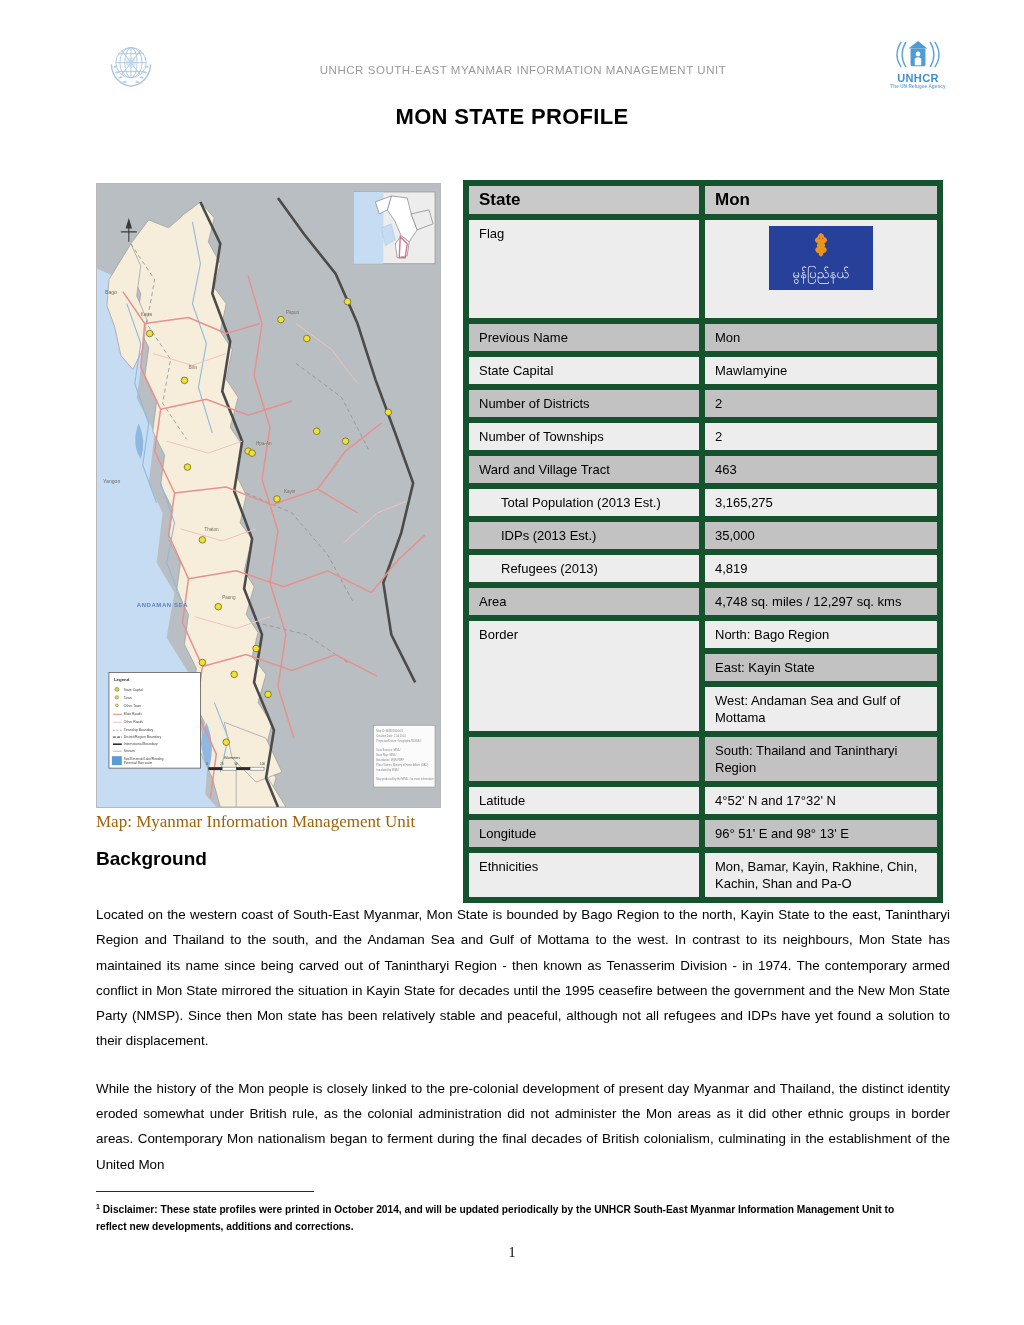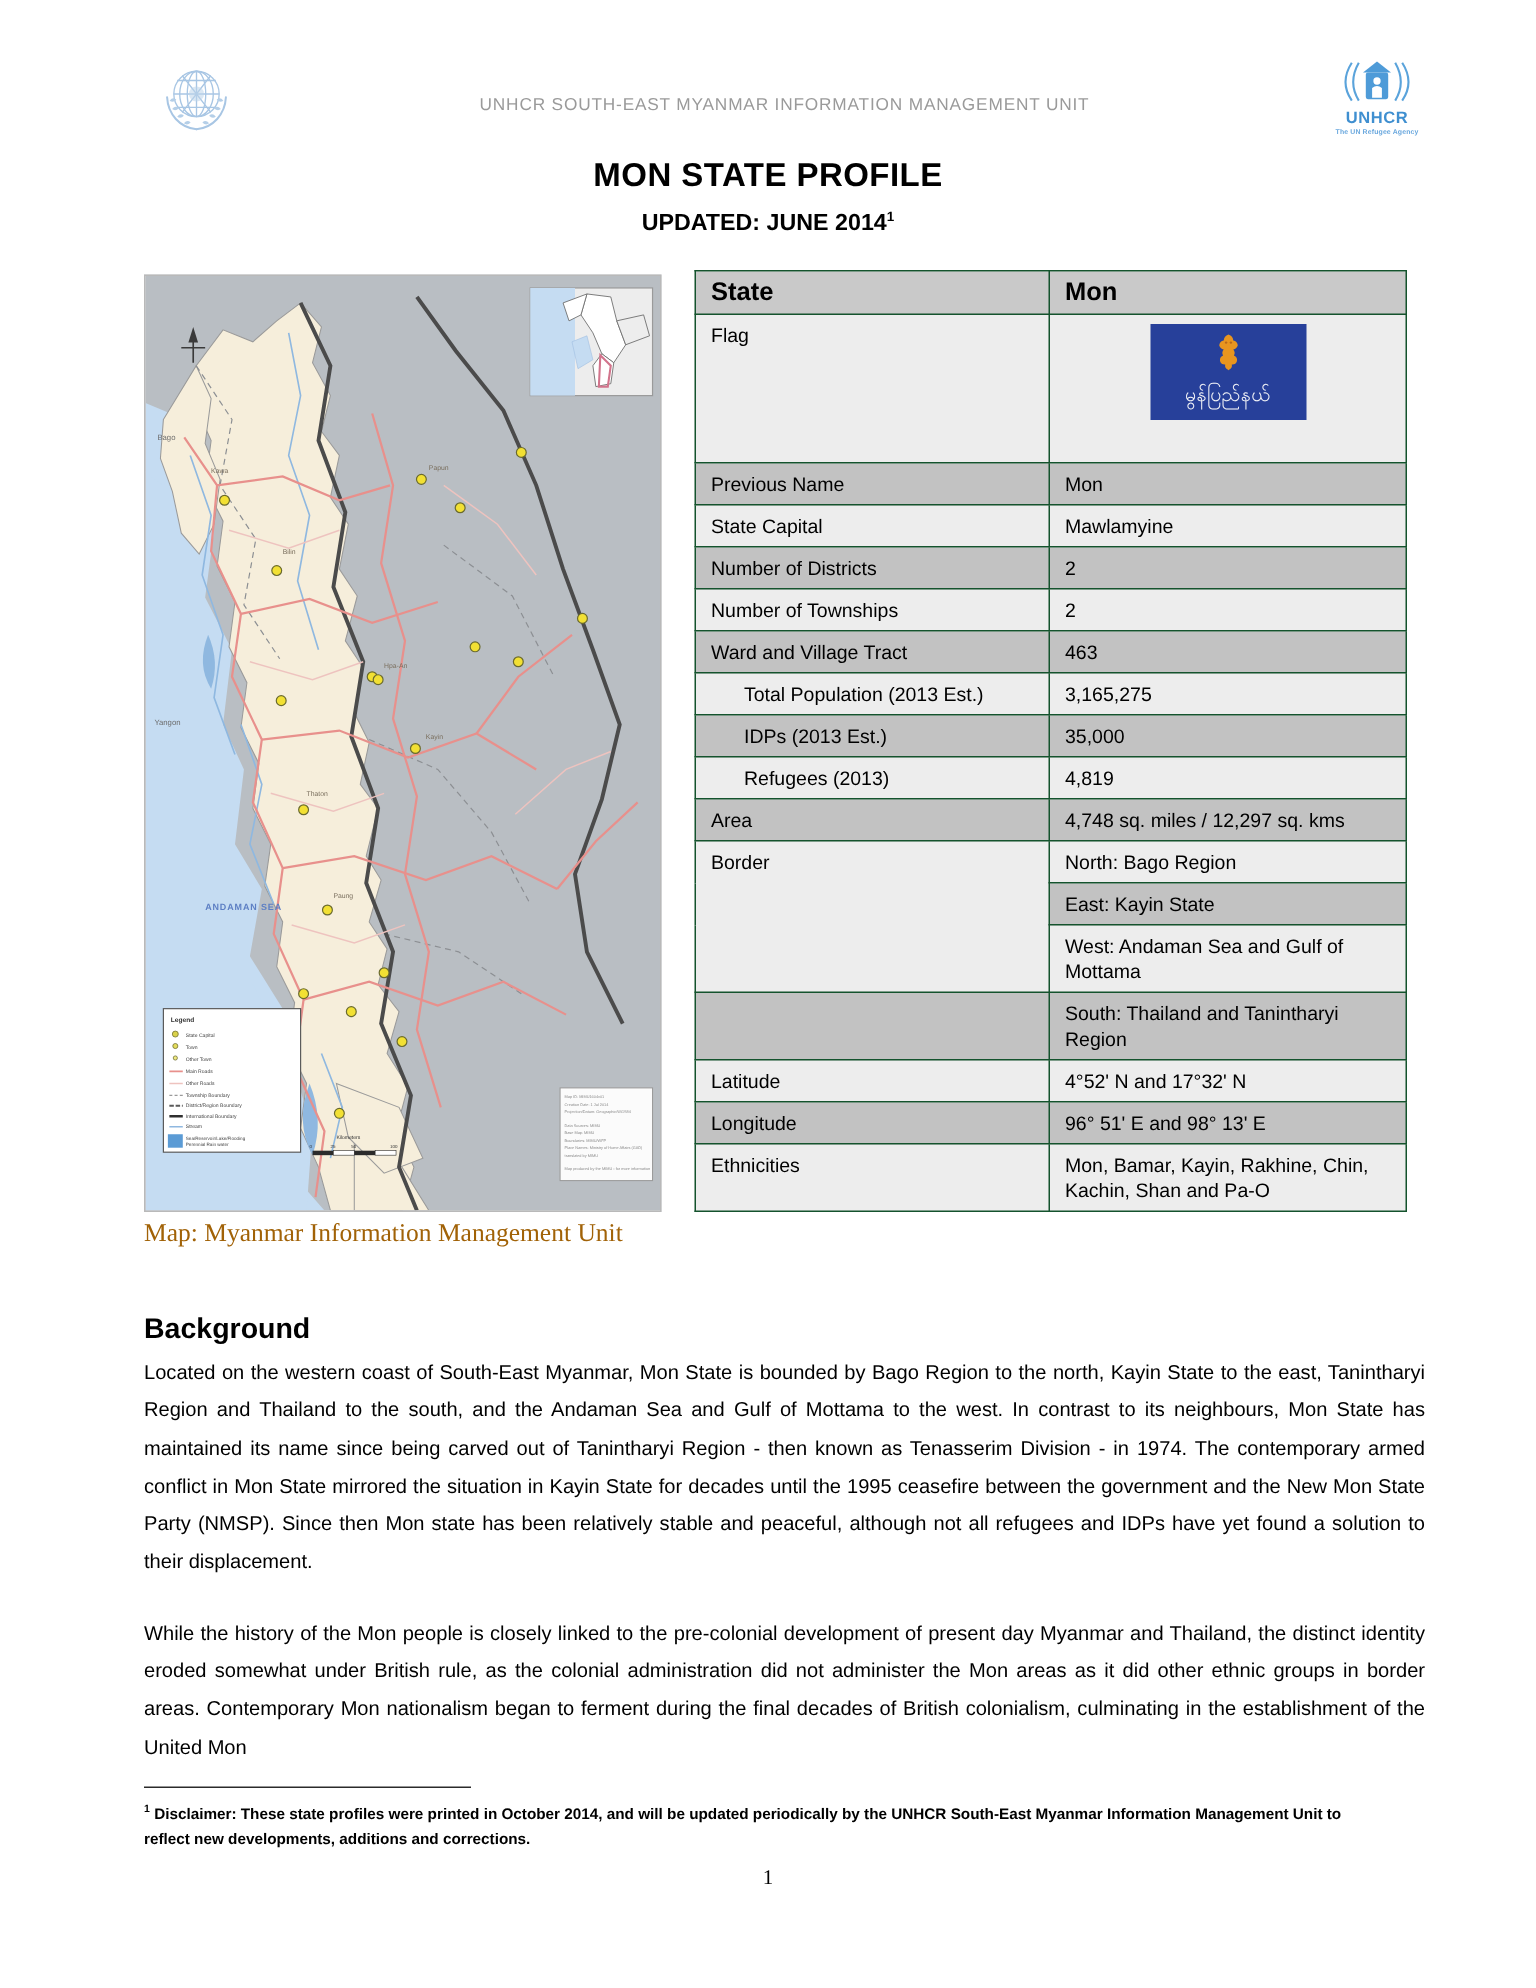--- a/index.html
+++ b/index.html
@@ -126,21 +126,21 @@
     left: 463px;
     top: 180px;
     width: 474px;
     border-collapse: collapse;
     table-layout: fixed;
     font-size: 13px;
   }
   .tbl td, .tbl th {
     vertical-align: top;
     padding: 5px 8px 5px 10px;
-    border: 1px solid #14532d;
+    border: 6px solid #14532d;
     line-height: 17px;
     text-align: left;
   }
   .tbl col.c1 { width: 236px; }
   .tbl col.c2 { width: 238px; }
 
   .hdr td {
     background: #c9c9c9;
     font-size: 17px;
     font-weight: bold;
@@ -181,21 +181,20 @@
     font-family: "DejaVu Sans", sans-serif;
   }
 
   
   .section-heading {
     position: absolute;
     left: 96px;
     top: 848px;
     font-size: 19px;
     font-weight: bold;
-    margin-top: 28px;
   }
   .body-copy {
     position: absolute;
     left: 96px;
     top: 902px;
     width: 854px;
     font-size: 13.4px;
     line-height: 25.3px;
     text-align: justify;
   }
@@ -287,21 +286,20 @@
           <circle cx="30" cy="17" r="2.6"></circle>
           <path d="M26.5 22 q3.5 -3 7 0 v7 h-7 z"></path>
         </g>
       </svg>
       <div class="unhcr-wordmark">UNHCR</div>
       <div class="unhcr-tagline">The UN Refugee Agency</div>
     </div>
   </div>
 
   <div class="doc-title">MON STATE PROFILE</div>
-  <div class="doc-subtitle"><span>UPDATED: JUNE 2014</span><sup>1</sup></div>
 
   <div class="map-wrap">
     <svg class="map-svg" viewBox="0 0 345 625" preserveAspectRatio="none" aria-hidden="true">
       <defs>
         <clipPath id="mapclip">
             <rect x="0" y="0" width="345" height="625"></rect>
           </clipPath>
       </defs>
       <g clip-path="url(#mapclip)">
 

